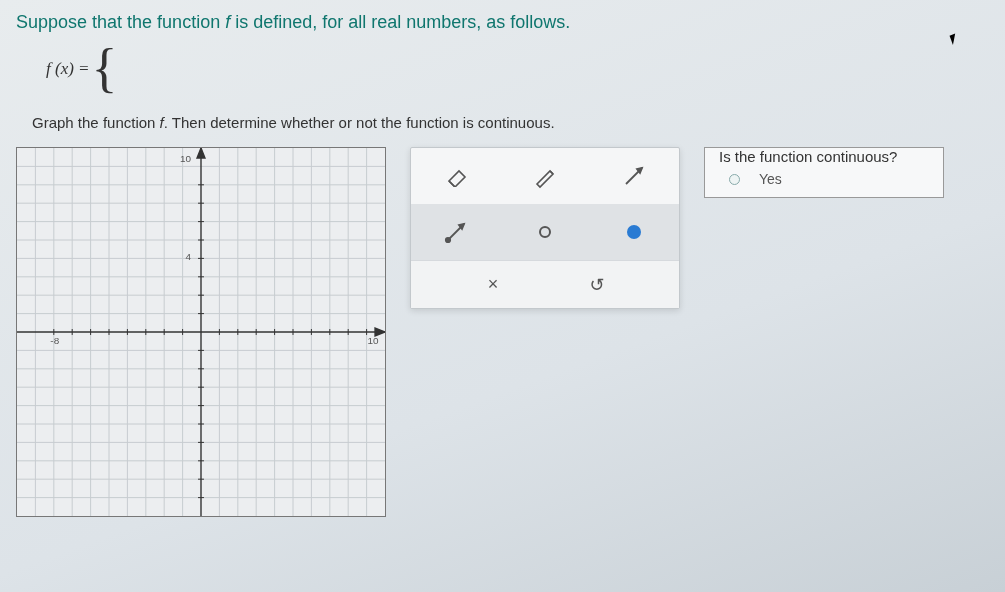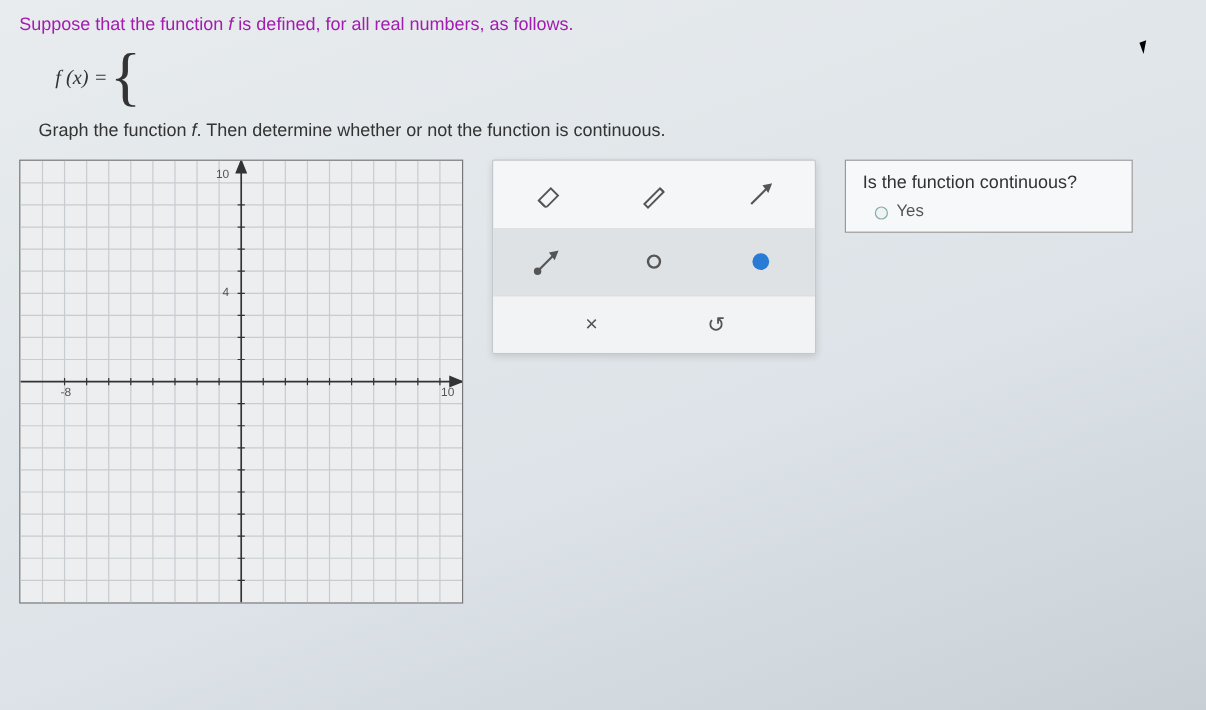--- a/index.html
+++ b/index.html
@@ -6,22 +6,22 @@
   body {
     margin: 0;
     padding: 12px 16px;
     font-family: Arial, Helvetica, sans-serif;
     background: linear-gradient(160deg, #e8ecee 0%, #dde3e8 60%, #c8d0d6 100%);
     color: #333;
     width: 1005px;
     height: 592px;
     position: relative;
   }
-  .intro { font-size: 15px; color: #a21caf; }
-  .math-block { margin: 14px 0 14px 30px; font-family: "Times New Roman", serif; font-size: 17px; }
+  .intro { font-size: 18px; color: #0f766e; }
+  .math-block { margin: 14px 0 24px 30px; font-family: "Times New Roman", serif; font-size: 17px; }
   .fx { display: inline-flex; align-items: center; }
   .brace { font-size: 54px; font-weight: 100; line-height: 0.8; margin: 0 4px 0 2px; }
   .cases { display: inline-block; }
   .case-row { display: flex; gap: 16px; padding: 2px 0; }
   .case-row .cond { }
   .instr { font-size: 15px; color: #333; margin: 12px 0 16px 16px; }
   .workspace { display: flex; gap: 24px; align-items: flex-start; }
   .graph-box {
     width: 370px; height: 370px; position: relative;
     border: 1px solid #777;
@@ -41,25 +41,25 @@
   }
   .tool-row2 { background: #dfe2e5; }
   .tool-row3 { background: #f2f3f4; border-top: 1px solid #d6d9dd; height: 48px; justify-content: space-around; padding: 0 30px; }
   .tool { width: 28px; height: 28px; display:flex; align-items:center; justify-content:center; color:#555; }
   .open-circle { width: 12px; height: 12px; border: 2px solid #555; border-radius: 50%; }
   .filled-circle { width: 14px; height: 14px; background: #2a7bd3; border-radius: 50%; }
   .x-btn, .undo-btn { font-size: 18px; color: #555; }
   .continuous-box {
     border: 1px solid #999;
     background: #f7f8f9;
-    padding: 10px 14px 10px 14px;
+    padding: 0 14px 10px 14px;
     width: 240px;
   }
   .continuous-box .q { font-size: 15px; color: #333; }
-  .radio-row { margin-top: 6px; margin-left: 10px; font-size: 14px; color: #555; display:flex; align-items:flex-end; gap:7px;}
+  .radio-row { margin-top: 6px; margin-left: 10px; font-size: 14px; color: #555; display:flex; align-items:center; gap:19px;}
   .radio { width:11px; height:11px; border:1px solid #8aa; border-radius:50%; display:inline-block; background:#eef4f4;}
   .cursor {
     position: absolute; top: 34px; right: 46px;
     width: 0; height: 0;
     border-left: 6px solid #000;
     border-right: 2px solid transparent;
     border-bottom: 10px solid transparent;
     transform: rotate(-20deg);
   }
   .it { font-style: italic; }

